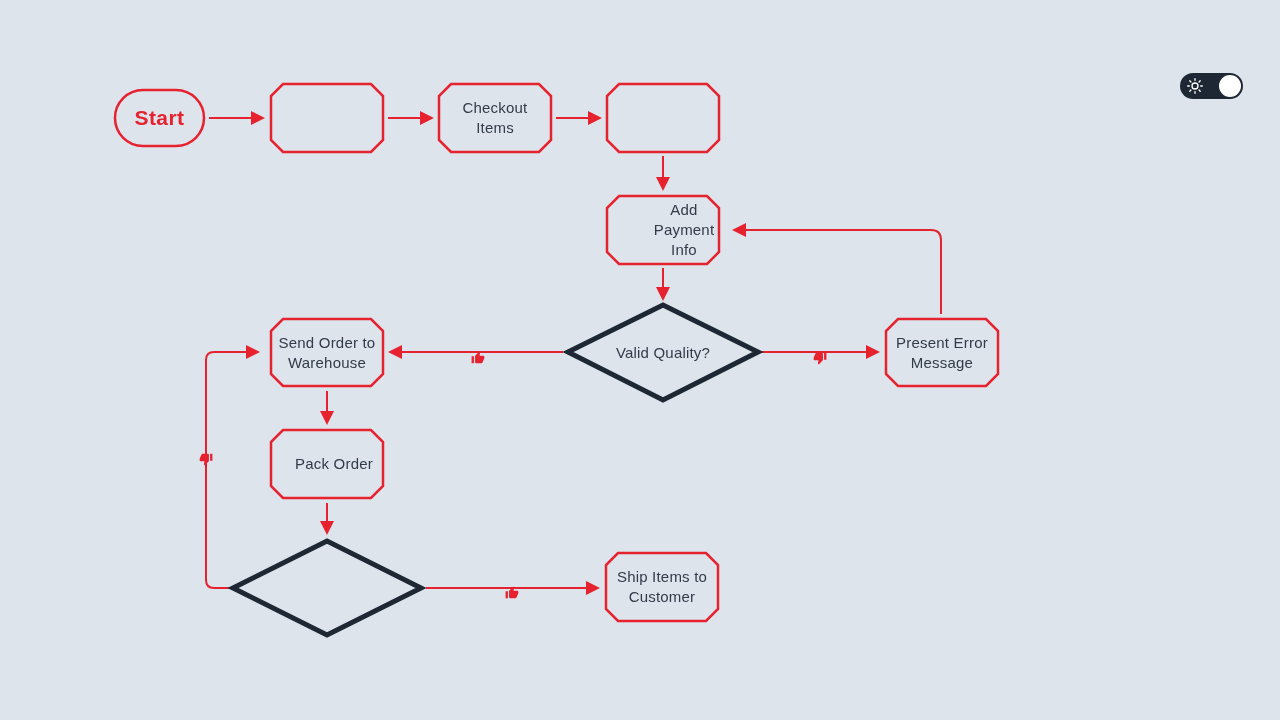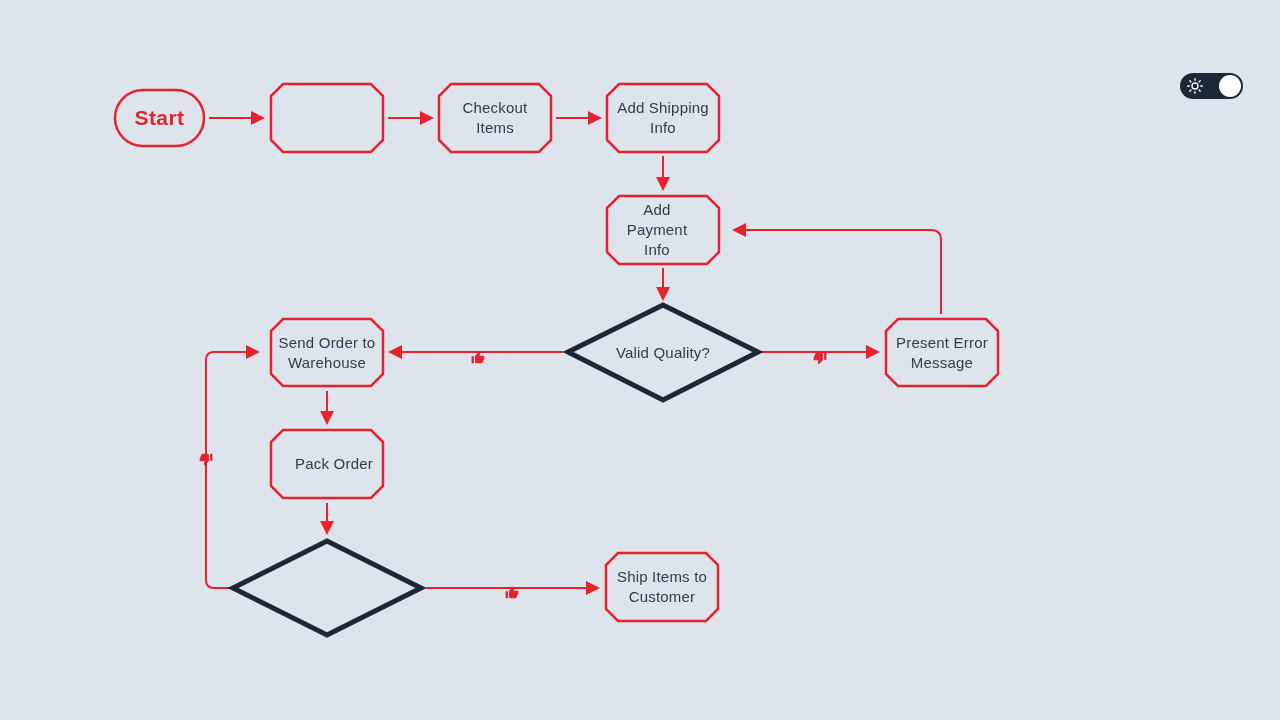--- a/index.html
+++ b/index.html
@@ -96,22 +96,21 @@
     <path class="node-shape" d="M283,319 L371,319 L383,331 L383,374 L371,386 L283,386 L271,374 L271,331 Z"></path>
     <path class="node-shape" d="M283,430 L371,430 L383,442 L383,486 L371,498 L283,498 L271,486 L271,442 Z"></path>
     <path class="node-shape" d="M618,553 L706,553 L718,565 L718,609 L706,621 L618,621 L606,609 L606,565 Z"></path>
 
     <path class="decision-shape" d="M568,352 L663,305 L758,352 L663,400 Z"></path>
     <path class="decision-shape" d="M233,588 L327,541 L421,588 L327,635 Z"></path>
   </svg>
 
   <div class="label terminator" style="left:115px;top:90px;width:89px;height:56px">Start</div>
   <div class="label" style="left:439px;top:84px;width:112px;height:68px;padding:0 6px">Checkout Items</div>
-  <div class="label" style="left:607px;top:84px;width:112px;height:68px;padding:0 6px">Add Shipping Info</div>
-  <div class="label" style="left:607px;top:196px;width:100px;height:68px;padding:0 10px">Add Payment Info</div>
+  <div class="label" style="left:634px;top:196px;width:100px;height:68px;padding:0 10px">Add Payment Info</div>
   <div class="label" style="left:568px;top:305px;width:190px;height:95px">Valid Quality?</div>
   <div class="label" style="left:886px;top:319px;width:112px;height:67px;padding:15px 5px">Present Error Message</div>
   <div class="label" style="left:271px;top:319px;width:112px;height:67px;padding:0 1px">Send Order to Warehouse</div>
   <div class="label" style="left:271px;top:430px;width:126px;height:68px">Pack Order</div>
   <div class="label" style="left:606px;top:553px;width:112px;height:68px;padding:0 8px">Ship Items to Customer</div>
 
   <div class="theme-toggle">
     <svg class="sun" viewBox="0 0 24 24">
       <g stroke="#ffffff" stroke-width="2" fill="none" stroke-linecap="round">
         <circle cx="12" cy="12" r="4.5"></circle>

